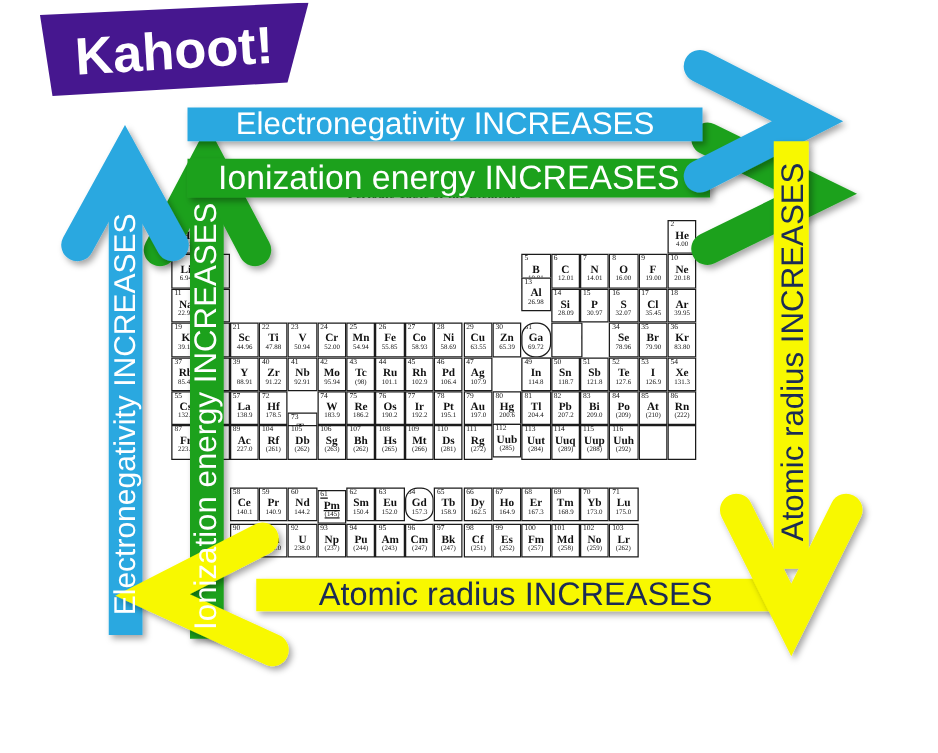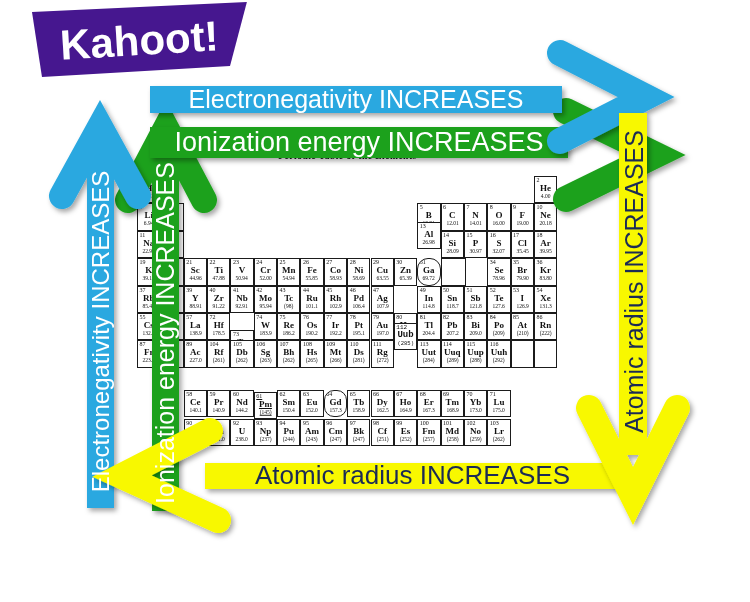--- a/index.html
+++ b/index.html
@@ -459,21 +459,21 @@
       <div class="cell" style="left: 210.15px; top: 164.4px;">
         <div class="num">110</div>
         <div class="sym">Ds</div>
         <div class="mass">(281)</div>
       </div>
       <div class="cell" style="left: 233.5px; top: 164.4px;">
         <div class="num">111</div>
         <div class="sym">Rg</div>
         <div class="mass">(272)</div>
       </div>
-      <div class="cell" style="left: 256.85px; top: 147px; font-family: Liberation Mono, monospace;">
+      <div class="cell" style="left: 256.85px; top: 163px;">
         <div class="num">112</div>
         <div class="sym">Uub</div>
         <div class="mass">(285)</div>
       </div>
       <div class="cell" style="left: 280.2px; top: 164.4px;">
         <div class="num">113</div>
         <div class="sym">Uut</div>
         <div class="mass">(284)</div>
       </div>
       <div class="cell" style="left: 303.55px; top: 164.4px;">

